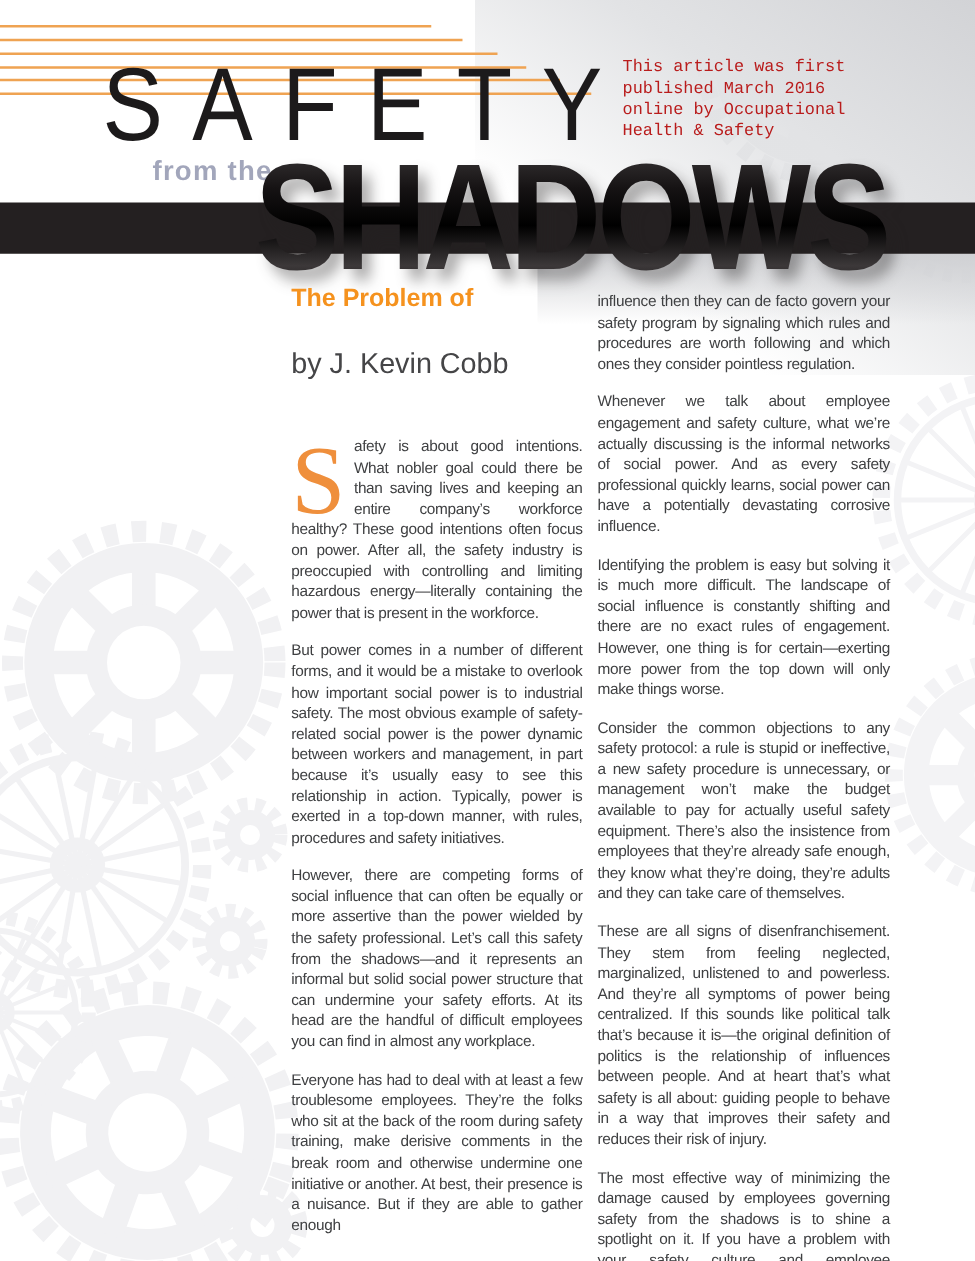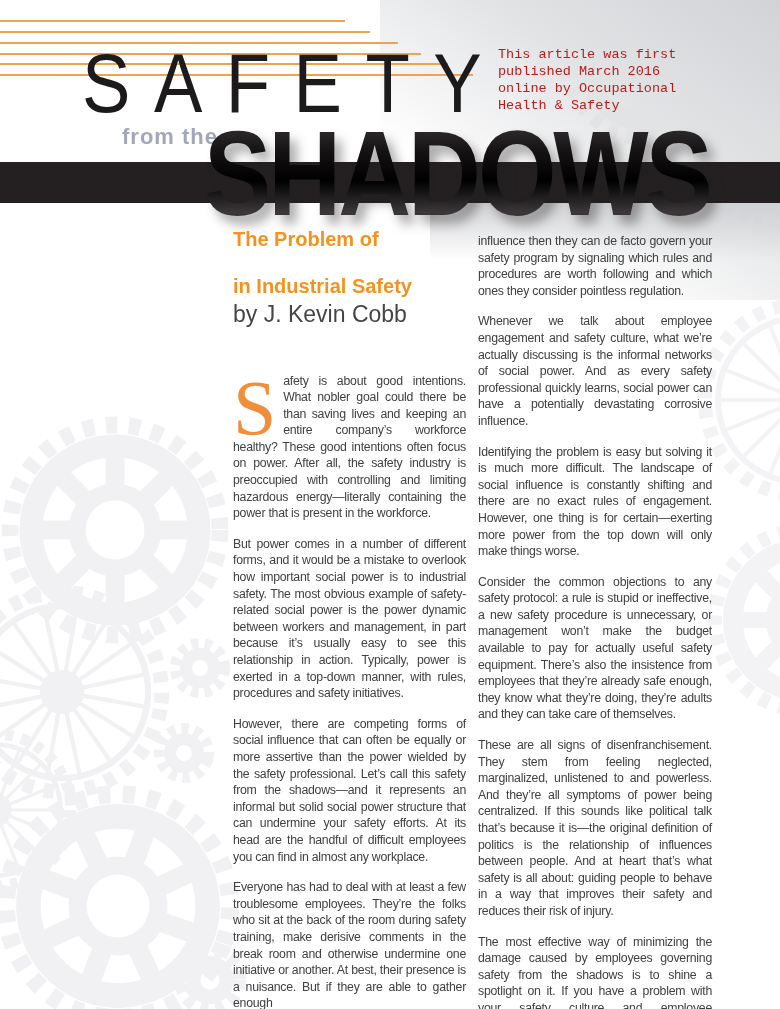--- a/index.html
+++ b/index.html
@@ -163,21 +163,20 @@
 
   <div class="pubnote">
     <div>This article was first published March 2016</div>
     <div>online by Occupational Health &amp; Safety</div>
   </div>
 
   <div class="col col-left">
     <h1 class="article-title" style="color:#F5921E;">
       <span>The Problem of</span><br>
       <br>
-      <span>in Industrial Safety</span>
     </h1>
     <div class="byline">by J. Kevin Cobb</div>
 
     <p class="para">
       <span class="dropcap" style="color:#EF8F3C;">S</span><span>afety is about good intentions. What nobler goal could there be than saving lives and keeping an entire company’s workforce healthy? These good intentions often focus on power. After all, the safety industry is preoccupied with controlling and limiting hazardous energy—literally containing the power that is present in the workforce.</span>
     </p>
     <p class="para">But power comes in a number of different forms, and it would be a mistake to overlook how important social power is to industrial safety. The most obvious example of safety-related social power is the power dynamic between workers and management, in part because it’s usually easy to see this relationship in action. Typically, power is exerted in a top-down manner, with rules, procedures and safety initiatives.</p>
     <p class="para">However, there are competing forms of social influence that can often be equally or more assertive than the power wielded by the safety professional. Let’s call this safety from the shadows—and it represents an informal but solid social power structure that can undermine your safety efforts. At its head are the handful of difficult employees you can find in almost any workplace.</p>
     <p class="para">Everyone has had to deal with at least a few troublesome employees. They’re the folks who sit at the back of the room during safety training, make derisive comments in the break room and otherwise undermine one initiative or another. At best, their presence is a nuisance. But if they are able to gather enough</p>
   </div>

